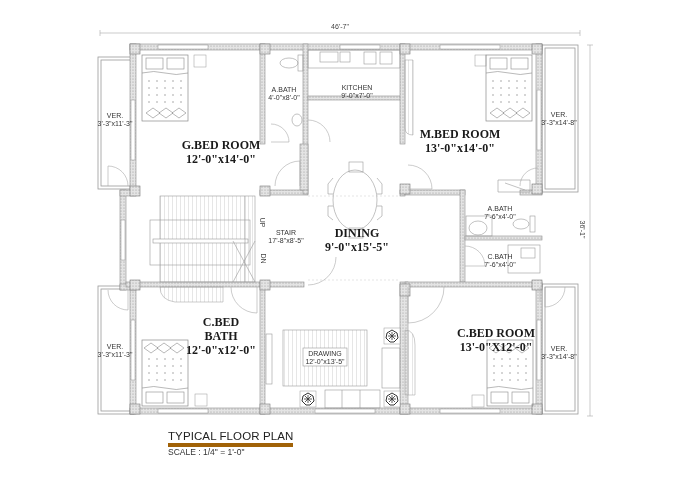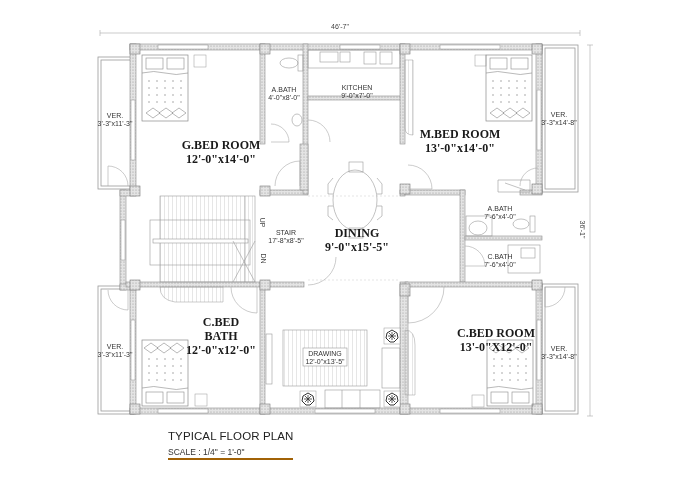--- a/index.html
+++ b/index.html
@@ -2,21 +2,21 @@
 <html><head>
 <meta charset="utf-8">
 <style>
   html, body { margin: 0; padding: 0; background: #ffffff; }
   body { width: 680px; height: 481px; position: relative; overflow: hidden; font-family: "Liberation Sans", sans-serif; }
   #plan { position: absolute; left: 0; top: 0; }
   .lbl { position: absolute; text-align: center; color: #222; white-space: nowrap; transform: translateX(-50%); line-height: 1.15; }
   .sans { font-family: "Liberation Sans", sans-serif; font-size: 7px; color: #333; }
   .serif { font-family: "Liberation Serif", serif; font-size: 12px; font-weight: bold; color: #1a1a1a; }
   .dim { font-family: "Liberation Sans", sans-serif; font-size: 7px; color: #444; }
-  .title { position: absolute; left: 168px; top: 430px; font-family: "Liberation Sans", sans-serif; font-size: 11.5px; color: #222; border-bottom: 2px solid #a16207; padding-bottom: 16px; letter-spacing: 0.1px; }
+  .title { position: absolute; left: 168px; top: 430px; font-family: "Liberation Sans", sans-serif; font-size: 11.5px; color: #222; border-bottom: 4px solid #a16207; padding-bottom: 1px; letter-spacing: 0.1px; }
   .scale { position: absolute; left: 168px; top: 447px; font-family: "Liberation Sans", sans-serif; font-size: 8.5px; color: #333; }
   .rot { position: absolute; transform: rotate(90deg); transform-origin: center; font-family: "Liberation Sans", sans-serif; font-size: 7px; color: #444; }
 </style>
 </head>
 <body>
 
 <svg id="plan" width="680" height="481" viewBox="0 0 680 481">
   <defs>
     <pattern id="hatch" width="3" height="3" patternUnits="userSpaceOnUse">
       <rect width="3" height="3" fill="#e4e4e4"></rect>

